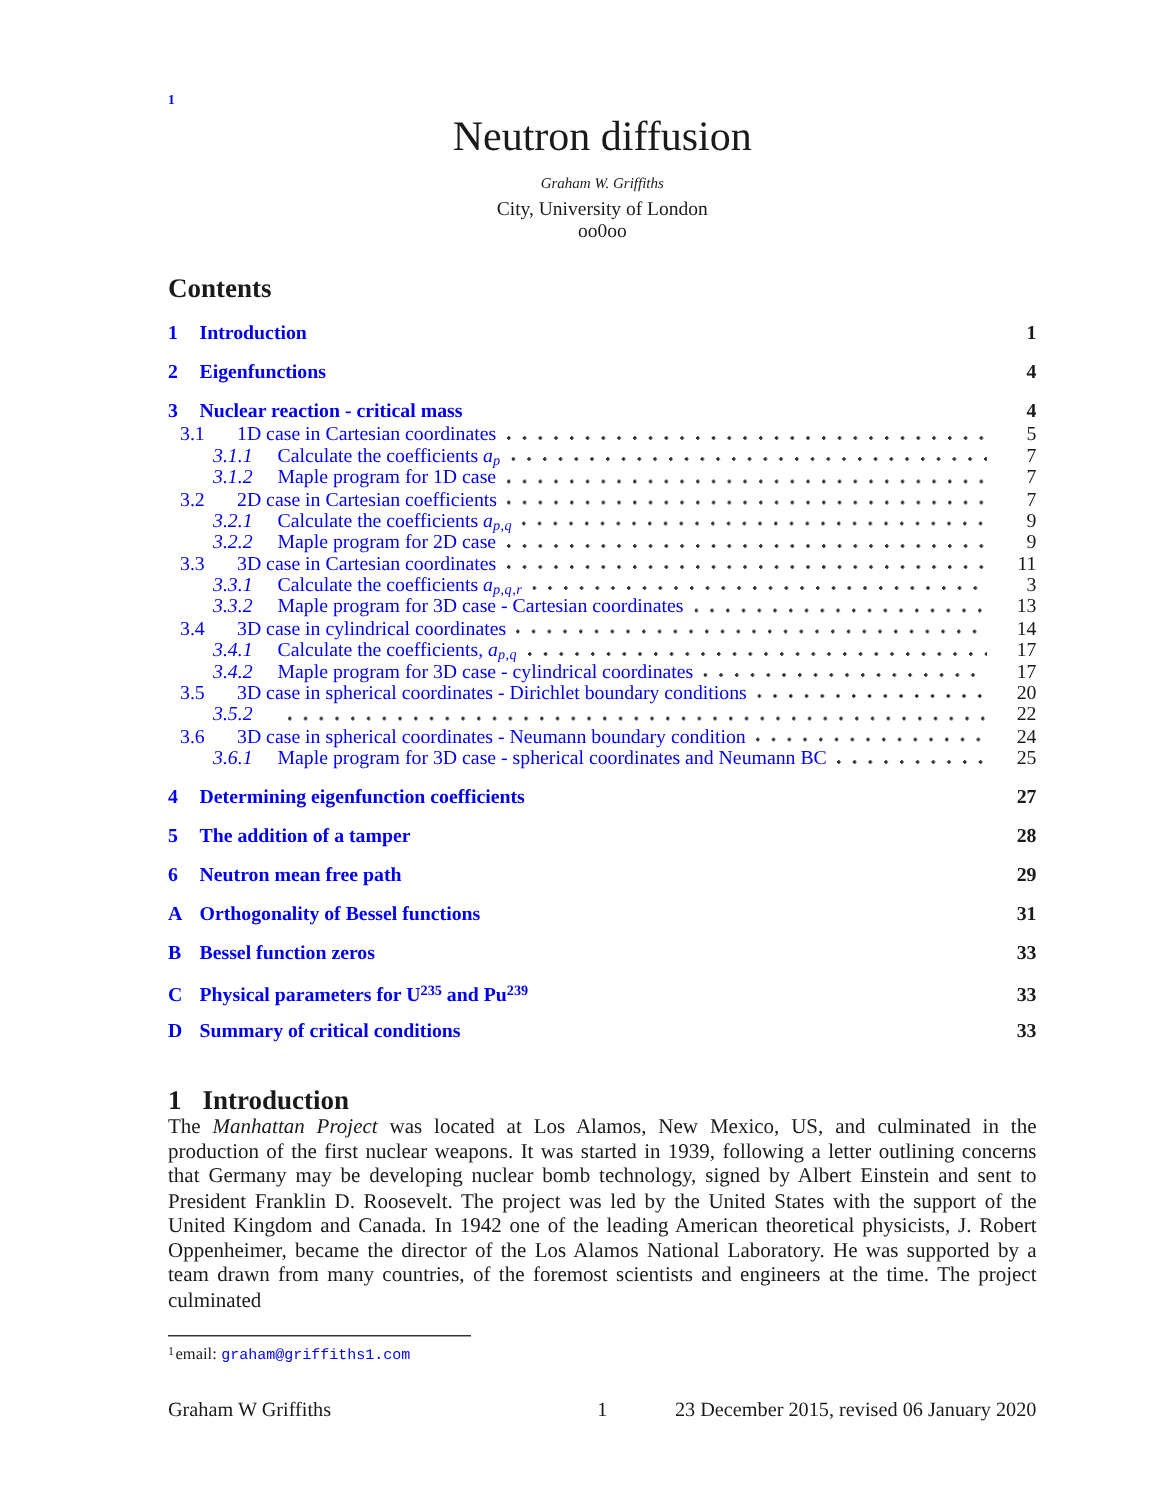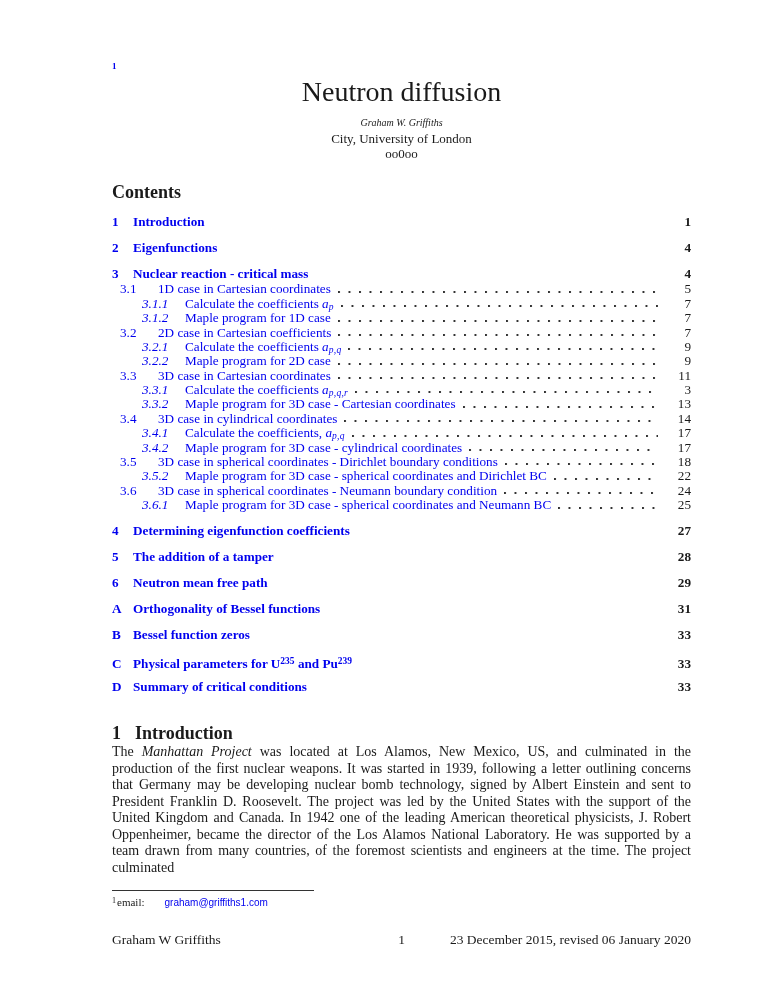--- a/index.html
+++ b/index.html
@@ -113,25 +113,25 @@
   }
   .footnote {
     position: absolute;
     top: 894px;
     left: 0;
     font-size: 11px;
     line-height: 13px;
   }
   .footnote sup { font-size: 8px; vertical-align: 3px; margin-right: 1px; }
   .footnote .email {
-    font-family: Liberation Sans, sans-serif;
+    font-family: Liberation Mono, monospace;
     font-size: 10px;
     color: #0000ee;
     text-decoration: none;
-    margin-left: 20px;
+    margin-left: 3px;
   }
 
   .footer {
     position: absolute;
     top: 932px;
     left: 0;
     width: 100%;
     display: flex;
     align-items: baseline;
     font-size: 13.5px;
@@ -247,25 +247,24 @@
         <div class="toc-row l3">
           <span class="num">3.4.2</span>
           <span class="ttl"><span>Maple program for 3D case - cylindrical coordinates</span></span>
           <span class="leader"></span>
           <span class="pg">17</span>
         </div>
         <div class="toc-row l2">
           <span class="num">3.5</span>
           <span class="ttl"><span>3D case in spherical coordinates - Dirichlet boundary conditions</span></span>
           <span class="leader"></span>
-          <span class="pg">18</span>
+          <span class="pg">20</span>
         </div>
         <div class="toc-row l3">
           <span class="num">3.5.2</span>
-          <span class="ttl"><span>Maple program for 3D case - spherical coordinates and Dirichlet BC</span></span>
           <span class="leader"></span>
           <span class="pg">22</span>
         </div>
         <div class="toc-row l2">
           <span class="num">3.6</span>
           <span class="ttl"><span>3D case in spherical coordinates - Neumann boundary condition</span></span>
           <span class="leader"></span>
           <span class="pg">24</span>
         </div>
         <div class="toc-row l3">

